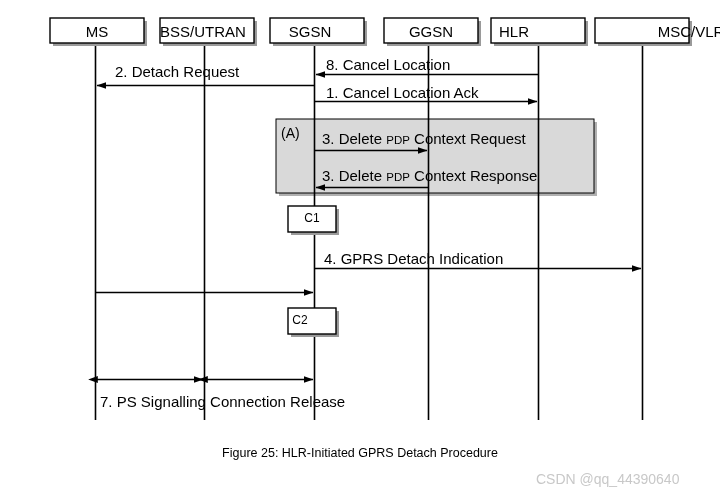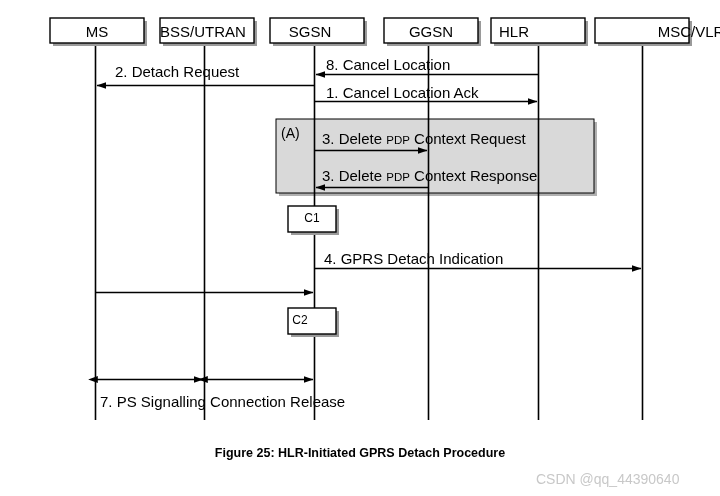--- a/index.html
+++ b/index.html
@@ -56,21 +56,21 @@
     font-size: 14px;
     line-height: 1;
     white-space: nowrap;
     color: #000;
   }
   .caption {
     position: absolute;
     width: 720px;
     text-align: center;
     font-size: 12.5px;
-    font-weight: bold;
+    font-weight: normal;
     color: #000;
     left: 0;
   }
   .watermark {
     position: absolute;
     font-size: 14px;
     color: #c8c8c8;
     white-space: nowrap;
   }
 </style>

